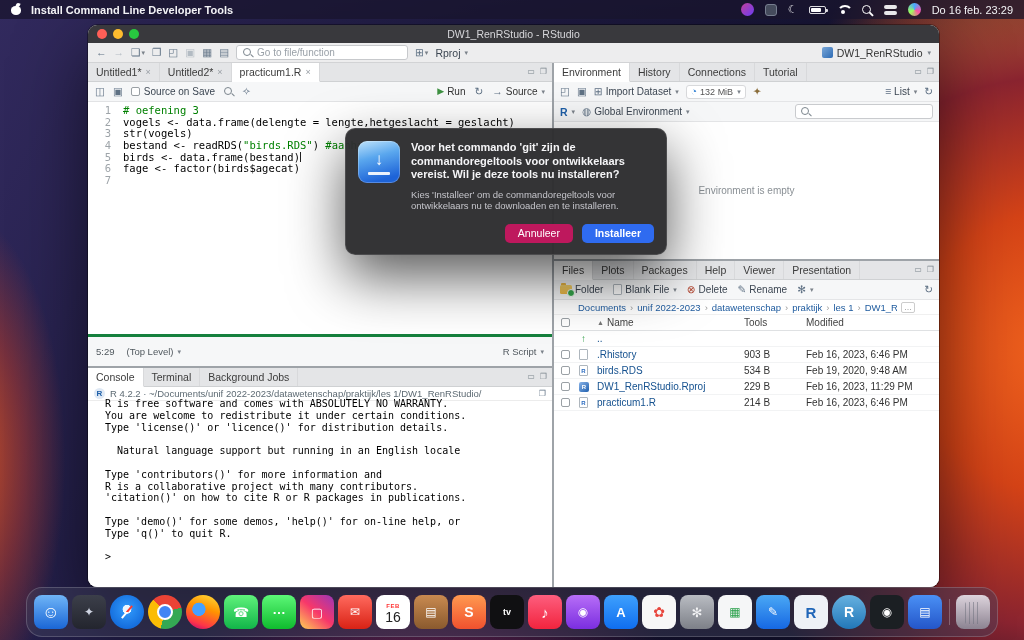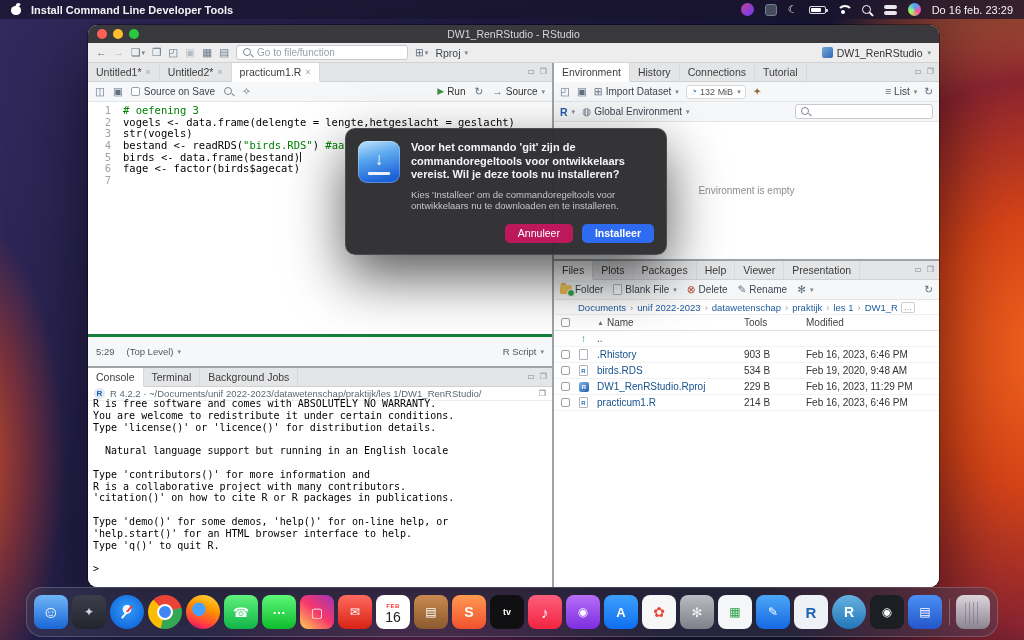--- a/index.html
+++ b/index.html
@@ -89,21 +89,21 @@
 .seg.string{color:#008000}
 .caret{display: inline-block;width:1px;height:10px;background:#222;vertical-align:-1px}
 .ed-status{height:32px;border-top:3px solid #15803d;background:#f6f7f8;display:flex;align-items:center;gap:12px;padding:0 8px;font-size:9.5px;color:#50585e;flex:none}
 .scope{display:flex;align-items:center;gap:3px}
 .ed-status .right{margin-left:auto;display:flex;align-items:center;gap:3px}
 
 .console-header{height:14px;display:flex;align-items:center;gap:5px;padding:0 6px;font-size:9.5px;color:#5d6a73;border-bottom:1px solid #ececec;flex:none;background:#fff}
 .r-badge{width:11px;height:11px;border-radius:50%;background:#dfe9f5;color:#1e5fa8;font-size:8px;font-weight:bold;display:flex;align-items:center;justify-content:center;flex:none}
 .console-path{overflow:hidden;white-space:nowrap;text-overflow:ellipsis}
 .chdr-right{margin-left:auto;font-size:8px}
-.console-body{flex:1;overflow:hidden;padding:0 5px;font-family:"DejaVu Sans Mono",monospace;font-size:10px;line-height:11.8px;color:#000;margin-top:-3px}
+.console-body{flex:1;overflow:hidden;padding:0 17px;font-family:"DejaVu Sans Mono",monospace;font-size:10px;line-height:11.8px;color:#000;margin-top:-3px}
 .console-line{white-space:pre;height:11.8px}
 
 .env-toolbar{height:20px;background:#f6f7f8;border-bottom:1px solid #e4e5e7;display:flex;align-items:center;gap:7px;padding:0 6px;font-size:10px;color:#3c4652;flex:none}
 .import-btn,.list-toggle,.globalenv,.rsel,.fbtn{display:inline-flex;align-items:center;gap:3px}
 .mem-pill{display:inline-flex;align-items:center;gap:3px;border:1px solid #d8d9db;border-radius:3px;padding:0 4px;height:14px;font-size:9px;color:#555;background:#fff}
 .gauge{color:#4a90d9}
 .broom{color:#8a6d3b}
 .r-blue{color:#1e5fa8;font-weight:bold;font-size:10.5px}
 .search-box{margin-left:auto;display:flex;align-items:center;gap:4px;border:1px solid #c9cbce;border-radius:3px;background:#fff;height:15px;width:138px;padding:0 4px}
 .env-empty{flex:1;display:flex;align-items:center;justify-content:center;color:#8a9095;font-size:10px}
@@ -346,21 +346,20 @@
               <div class="console-line">You are welcome to redistribute it under certain conditions.</div>
               <div class="console-line">Type 'license()' or 'licence()' for distribution details.</div>
               <div class="console-line"></div>
               <div class="console-line">  Natural language support but running in an English locale</div>
               <div class="console-line"></div>
               <div class="console-line">Type 'contributors()' for more information and</div>
               <div class="console-line">R is a collaborative project with many contributors.</div>
               <div class="console-line">'citation()' on how to cite R or R packages in publications.</div>
               <div class="console-line"></div>
               <div class="console-line">Type 'demo()' for some demos, 'help()' for on-line help, or</div>
-              <div class="console-line">'help.start()' for an HTML browser interface to help.</div>
               <div class="console-line">Type 'q()' to quit R.</div>
               <div class="console-line"></div>
               <div class="console-line prompt">&gt; </div>
             </div>
         </div>
       </div>
 
       <div class="col-right">
         <div class="pane env-pane">
           <div class="tabbar" id="env-tabs">

